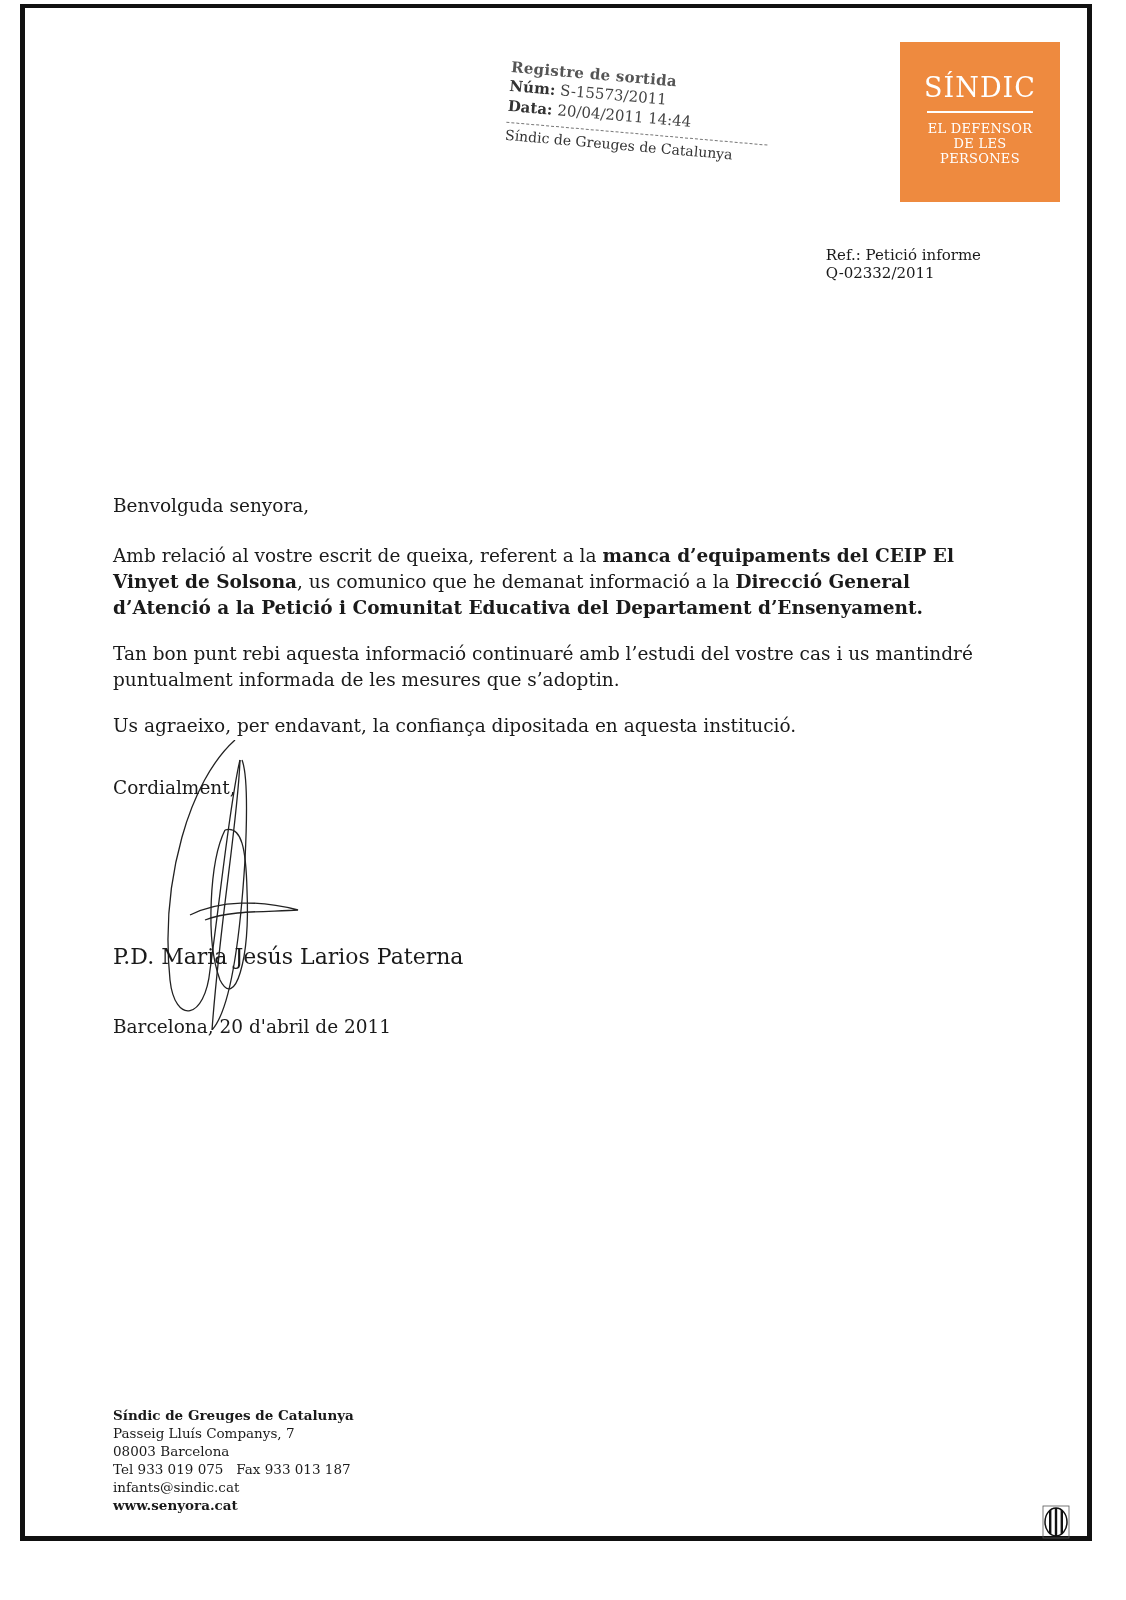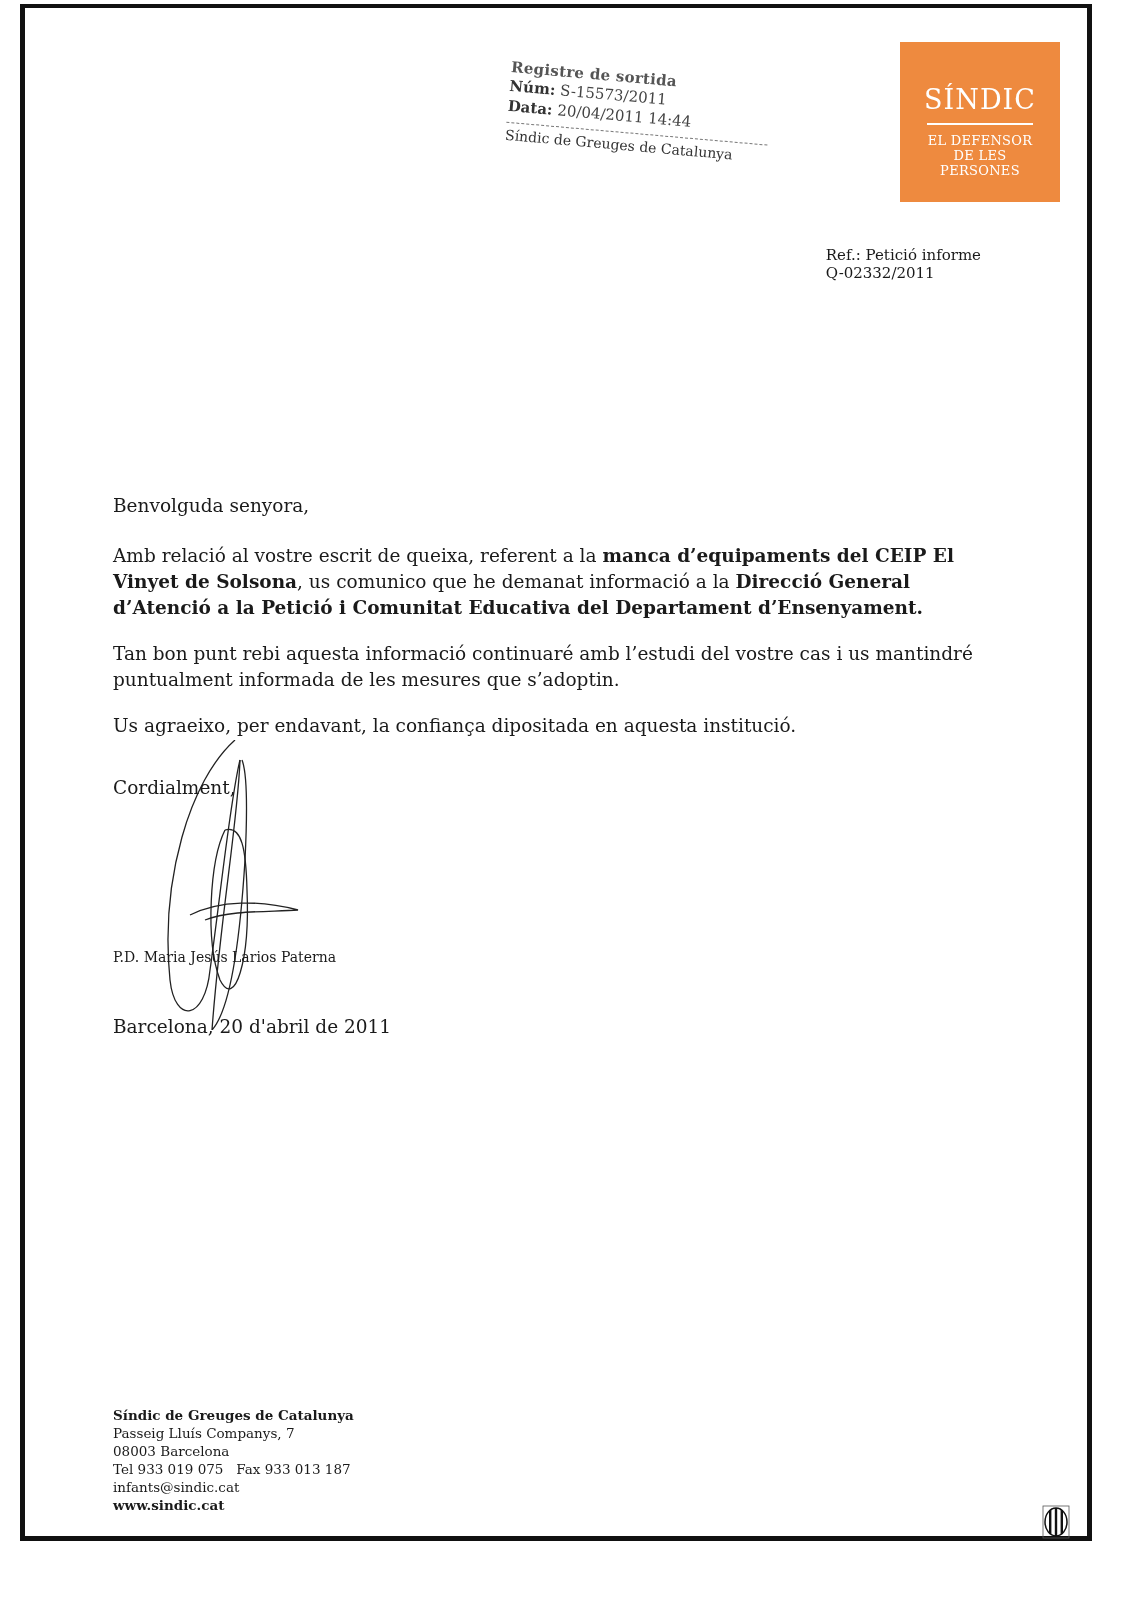--- a/index.html
+++ b/index.html
@@ -9,31 +9,31 @@
            border: 5px solid #111; border-top-width: 4px; }
   .stamp { position: absolute; left: 512px; top: 58px; width: 270px; transform: rotate(5deg);
            transform-origin: left top; font-family: "DejaVu Serif", serif; color: #444; }
   .stamp .l1 { font-size: 15px; font-weight: bold; color: #555; letter-spacing: 0.3px; }
   .stamp .row { font-size: 15px; line-height: 20px; }
   .stamp .row b { font-weight: bold; color: #333; }
   .stamp .sep { border-top: 1px dashed #777; margin: 6px 0 4px 0; width: 262px; }
   .stamp .org { font-size: 14px; color: #333; }
   .logo { position: absolute; left: 900px; top: 42px; width: 160px; height: 160px; background: #ee8a3f;
           color: #fff; text-align: center; font-family: "DejaVu Serif", serif; }
-  .logo .brand { font-size: 27px; margin-top: 42px; letter-spacing: 1px; }
+  .logo .brand { font-size: 27px; margin-top: 30px; letter-spacing: 1px; }
   .logo .rule { width: 106px; height: 2px; background: #fff; margin: 8px auto 8px auto; }
   .logo .tag { font-size: 13px; line-height: 15px; letter-spacing: 0.3px; }
   .ref { position: absolute; right: 145px; top: 246px; text-align: left; font-size: 15px; line-height: 18px;
          font-family: "DejaVu Serif", serif; }
   .body-text { position: absolute; left: 113px; top: 493px; width: 880px; font-size: 18.5px; line-height: 26px; }
   .body-text p { margin: 0 0 20px 0; }
   .body-text b { font-weight: bold; }
   .salutation { margin-bottom: 24px !important; }
   .closing { margin-top: 36px !important; }
-  .signer { position: absolute; left: 113px; top: 944px; font-size: 14px; line-height: 26px; }
+  .signer { position: absolute; left: 113px; top: 944px; font-size: 22px; line-height: 26px; }
   .place-date { position: absolute; left: 113px; top: 1016px; font-size: 18.5px; }
   .signature { position: absolute; left: 150px; top: 740px; width: 170px; height: 290px; pointer-events: none; }
   .footer { position: absolute; left: 113px; top: 1406px; font-size: 13.5px; line-height: 18px; }
   .footer .org { font-weight: bold; }
   .footer .web { font-weight: bold; }
   .gov-emblem { position: absolute; left: 1042px; top: 1505px; width: 28px; height: 34px; }
 </style>
 </head>
 <body>
 
@@ -80,21 +80,21 @@
 </div>
 
 <div class="place-date">Barcelona, 20 d'abril de 2011</div>
 
 <div class="footer">
   <div class="org">Síndic de Greuges de Catalunya</div>
   <div>Passeig Lluís Companys, 7</div>
   <div>08003 Barcelona</div>
   <div style="white-space:pre">Tel 933 019 075   Fax 933 013 187</div>
   <div>infants@sindic.cat</div>
-  <div class="web">www.sindic.cat</div>
+  <div class="web">www.senyora.cat</div>
 </div>
 
 <svg class="gov-emblem" viewBox="0 0 28 34">
   <rect x="1" y="1" width="26" height="32" fill="none" stroke="#555" stroke-width="0.8"></rect>
   <ellipse cx="14" cy="17" rx="11" ry="14" fill="#fff" stroke="#111" stroke-width="1.5"></ellipse>
   <rect x="7" y="5" width="2.4" height="24" fill="#111"></rect>
   <rect x="12.8" y="3" width="2.4" height="28" fill="#111"></rect>
   <rect x="18.6" y="5" width="2.4" height="24" fill="#111"></rect>
 </svg>
 

